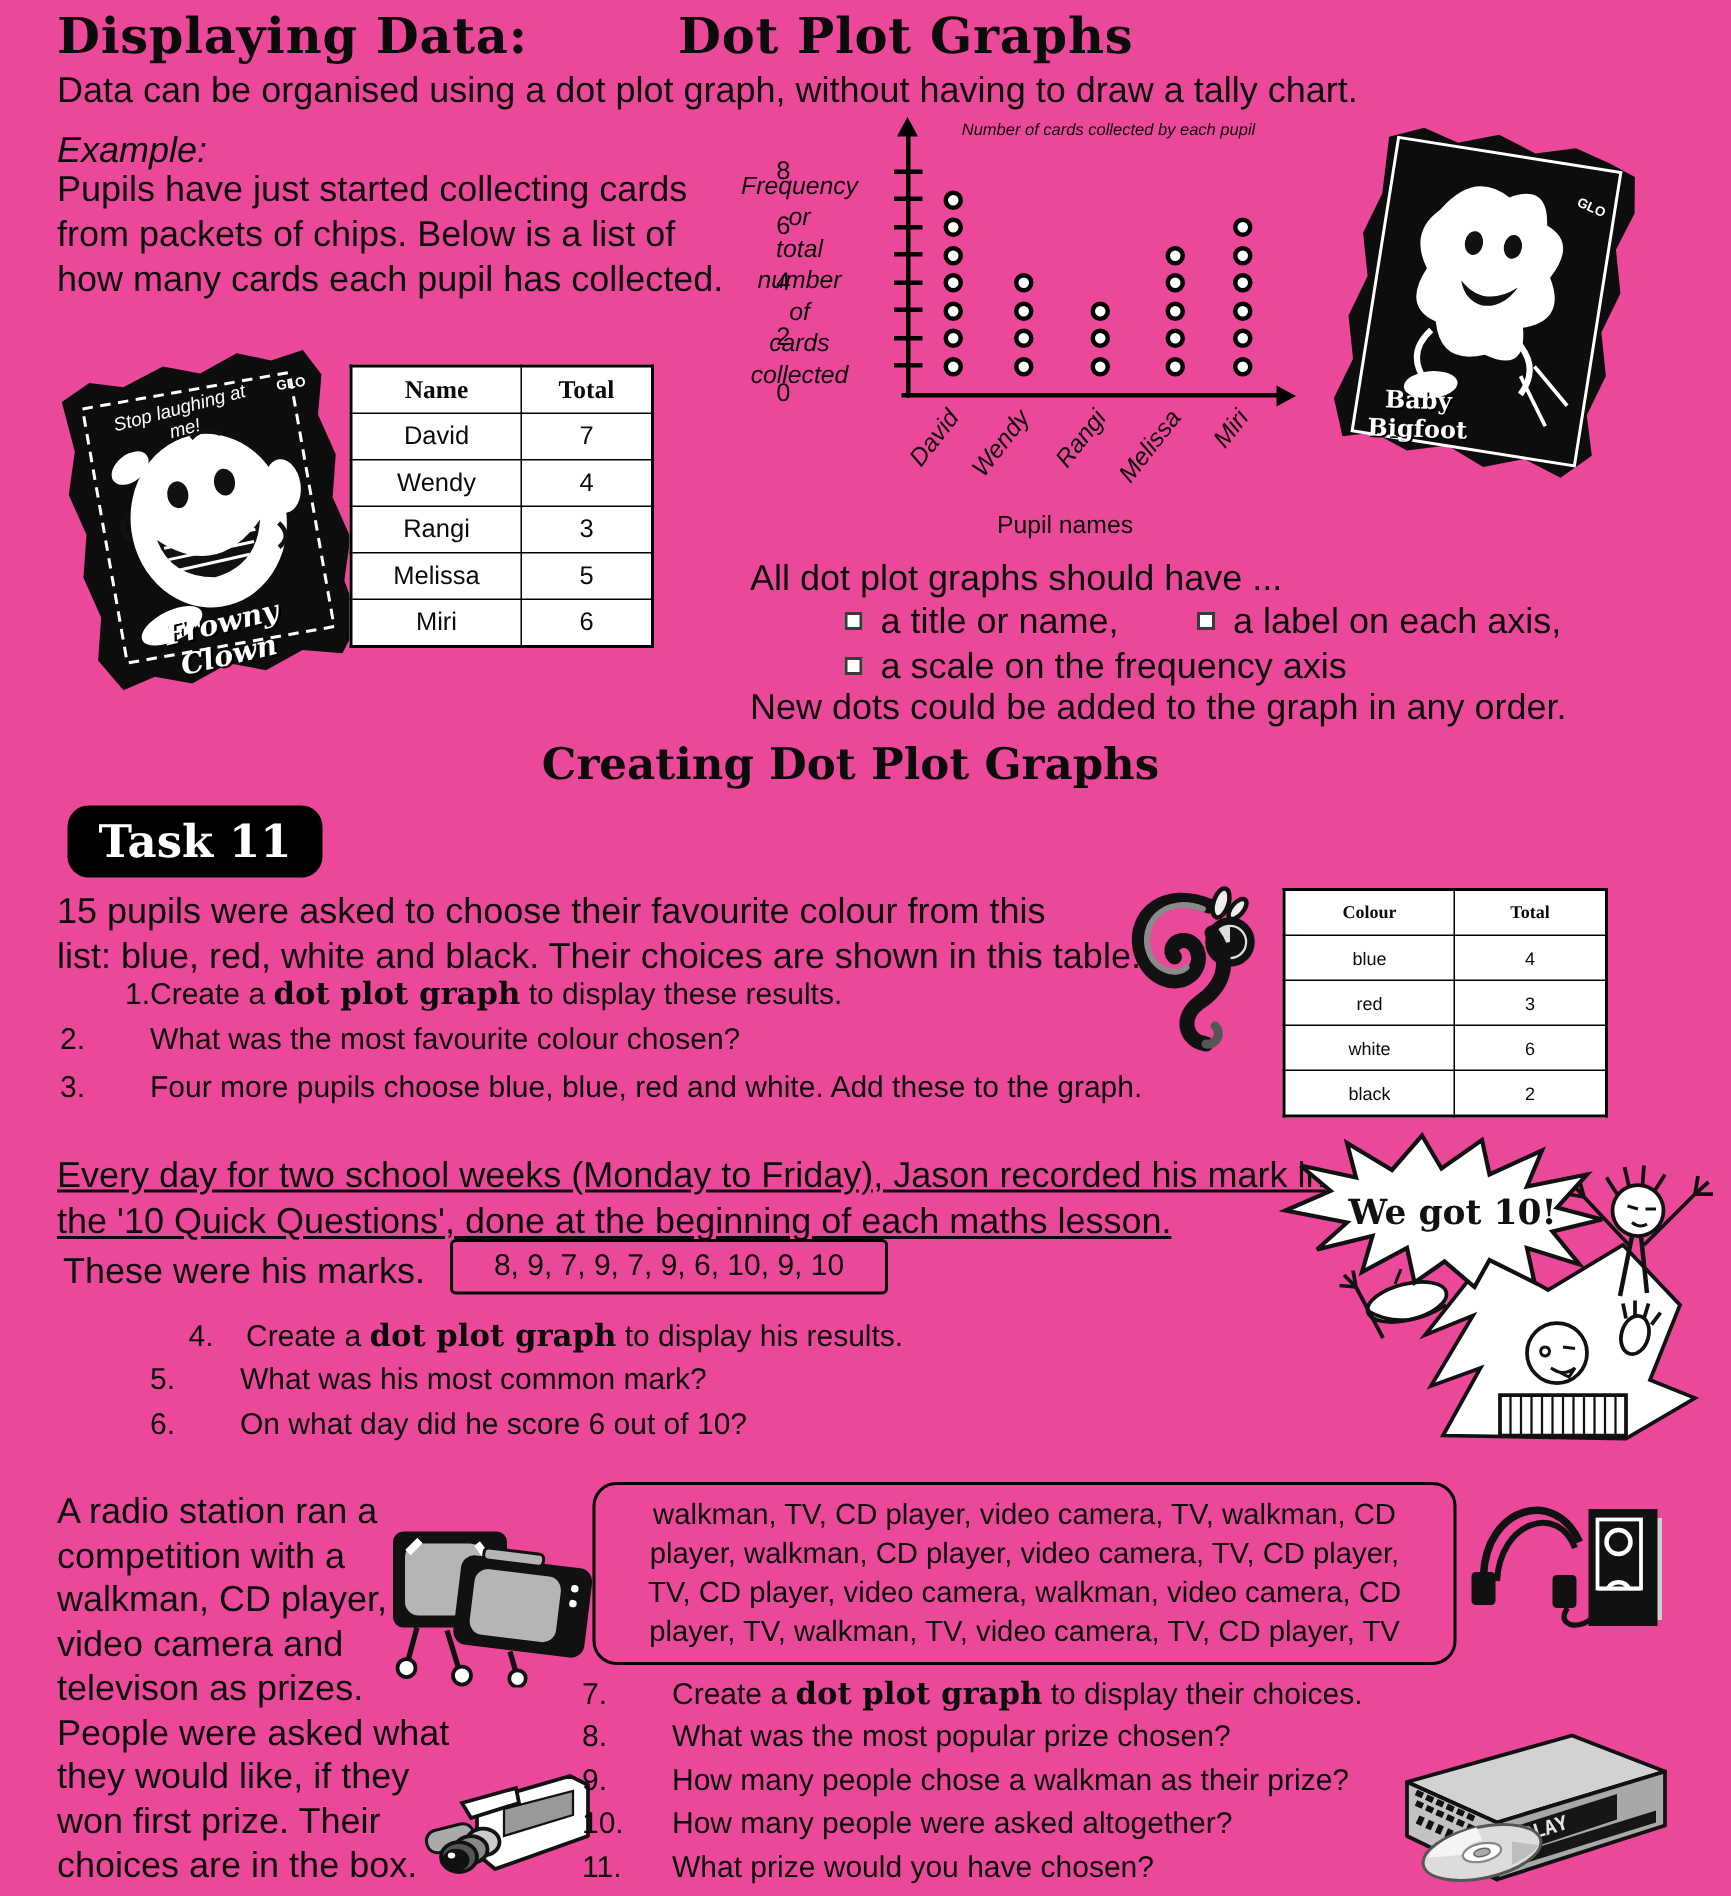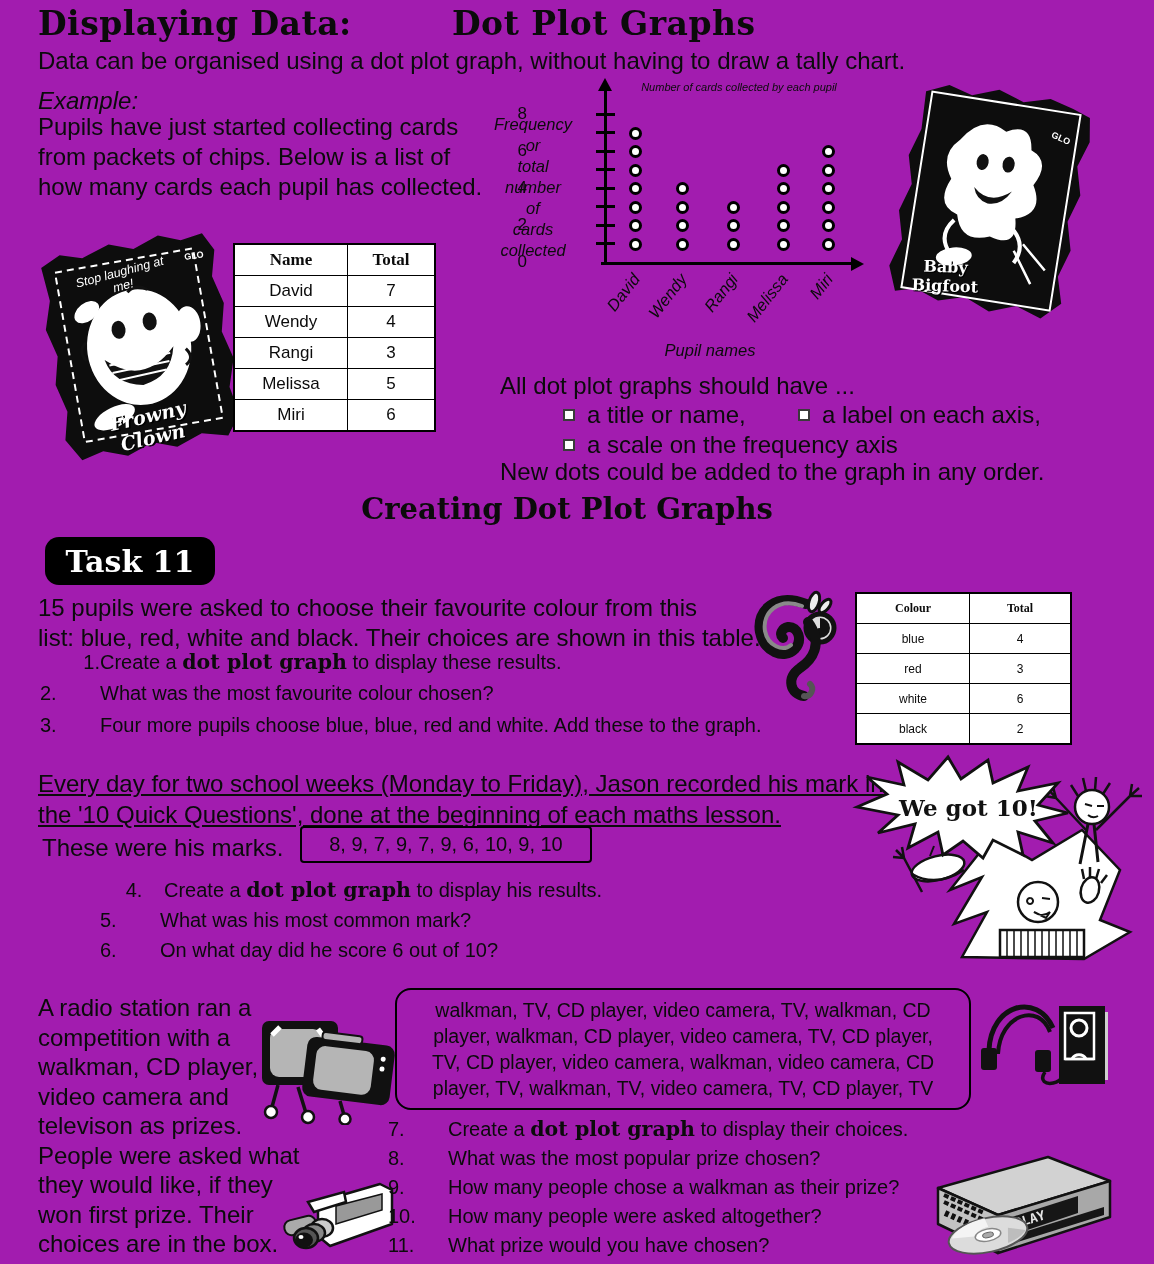--- a/index.html
+++ b/index.html
@@ -1,16 +1,16 @@
 <!DOCTYPE html>
 <html><head>
 <meta charset="utf-8">
 <style>
   html,body{margin:0;padding:0;background:#fff;}
-  #page{position:relative;width:1154px;height:1264px;background:#a21caf;overflow:hidden;
+  #page{position:relative;width:1154px;height:1264px;background:#ec4899;overflow:hidden;
         font-family:"Liberation Sans","DejaVu Sans",sans-serif;color:#0b0b0b;}
   .abs{position:absolute;}
   .serifbold{font-family:"DejaVu Serif",serif;font-weight:bold;}
   .h1{font-size:33px;letter-spacing:.5px;}
   .h2{font-size:29px;}
   .body20{font-size:24px;line-height:30px;}
   .preline{white-space:pre-line;}
   .it{font-style:italic;}
   
   table.wtable{border-collapse:collapse;border:2.5px solid #000;background:#fff;}
@@ -31,21 +31,21 @@
   #dotplot .tick{position:absolute;left:111px;width:19px;height:3px;background:#000;}
   #dotplot .ytick{position:absolute;left:8px;width:34px;text-align:right;font-size:17px;line-height:22px;}
   #dotplot .dot{position:absolute;width:7px;height:7px;border:3px solid #000;border-radius:50%;background:#fff;}
   #dotplot .cat-label{position:absolute;top:192px;width:58px;text-align:right;font-size:16.5px;font-style:italic;
     transform:rotate(-52deg);transform-origin:100% 0;}
   #dotplot .chart-title{position:absolute;left:138px;top:0;width:232px;text-align:center;
     font-size:11px;line-height:19px;font-style:italic;}
   #dotplot .ylab{position:absolute;left:0;top:36px;width:96px;text-align:center;
     font-size:16.5px;line-height:21px;font-style:italic;white-space:pre-line;}
   #dotplot .xlab{position:absolute;left:150px;top:263px;width:150px;text-align:center;
-    font-size:16.5px;font-style:italic;}
+    font-size:16.5px;}
   
   .sqbullet{display:inline-block;width:8px;height:8px;border:2px solid #3a3a3a;margin-right:12px;vertical-align:2px;background:#fff;}
   
   #task-badge{left:45px;top:537px;width:170px;height:48px;background:#000;border-radius:14px;
     display:flex;align-items:center;justify-content:center;color:#fff;font-size:30px;}
   
   .qrow{position:absolute;font-size:20px;white-space:nowrap;}
   .qnum{display:inline-block;width:60px;}
   .bds{font-family:"DejaVu Serif",serif;font-weight:bold;font-size:20.5px;}
   

